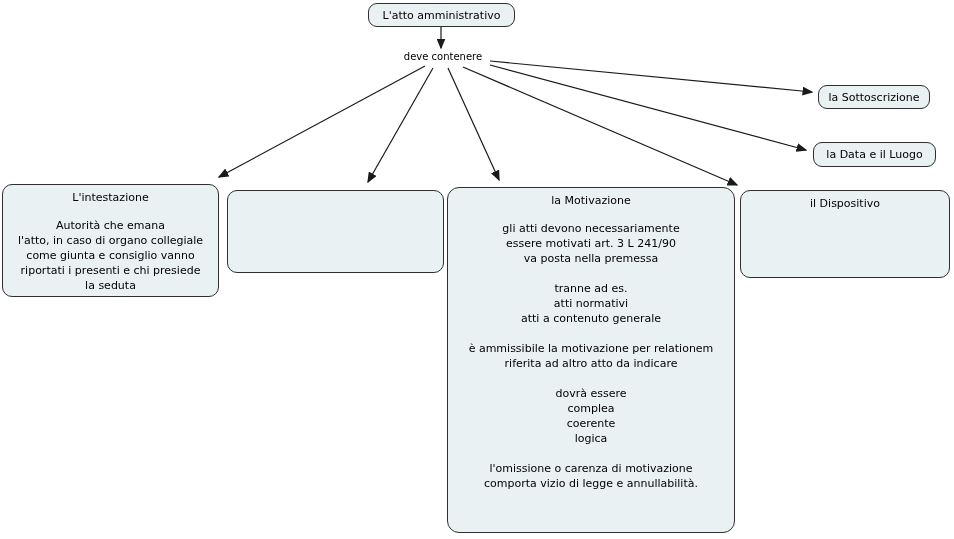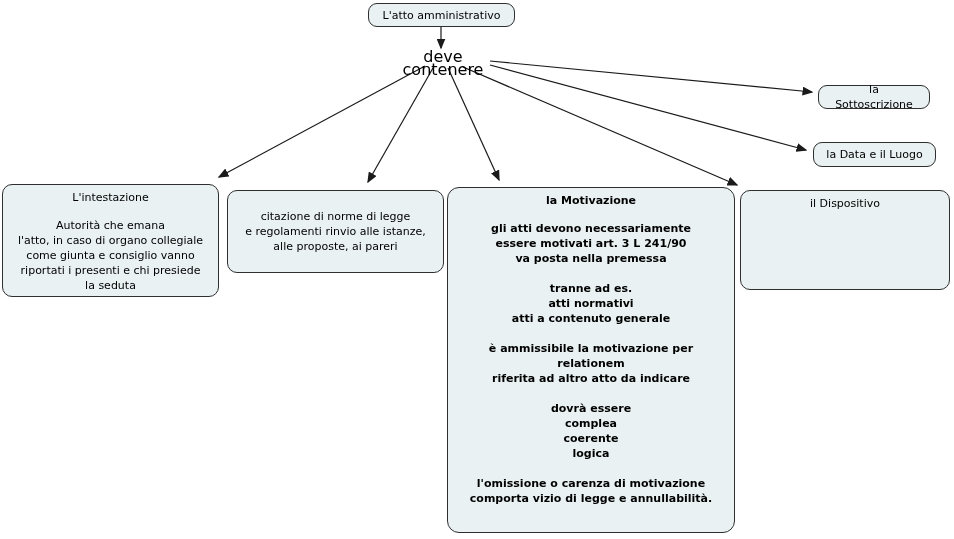--- a/index.html
+++ b/index.html
@@ -27,31 +27,31 @@
     text-align: center;
     font-size: 11px;
     line-height: 15px;
     padding: 5px 8px;
   }
   .pill {
     border-radius: 9px;
     display: flex;
     align-items: center;
     justify-content: center;
-    padding: 0 12px;
+    padding: 0 4px;
   }
   .node .title { display: block; }
   .node .body {
     display: block;
     margin-top: 13px;
     white-space: pre-line;
   }
   .linking {
     position: absolute;
-    font-size: 16px;
+    font-size: 10px;
     line-height: 13px;
     text-align: center;
     background: transparent;
   }
 </style>
 </head>
 <body>
 
 <div class="canvas">
 
@@ -91,26 +91,23 @@
   <div class="node" style="left:2px; top:184px; width:217px; height:113px;">
     <span class="title">L'intestazione</span>
     <span class="body">Autorità che emana
 l'atto, in caso di organo collegiale
 come giunta e consiglio vanno
 riportati i presenti e chi presiede
 la seduta</span>
   </div>
 
   <div class="node" style="left:227px; top:190px; width:217px; height:83px;">
-    <span class="body">citazione di norme di legge
-e regolamenti rinvio alle istanze,
-alle proposte, ai pareri</span>
   </div>
 
-  <div class="node" style="left:447px; top:187px; width:288px; height:346px; border-radius:12px;font-weight:bold;">
+  <div class="node" style="left:447px; top:187px; width:288px; height:346px; border-radius:12px;">
     <span class="title">la Motivazione</span>
     <span class="body">gli atti devono necessariamente
 essere motivati art. 3 L 241/90
 va posta nella premessa
 
 tranne ad es.
 atti normativi
 atti a contenuto generale
 
 è ammissibile la motivazione per relationem
@@ -118,17 +115,17 @@
 
 dovrà essere
 complea
 coerente
 logica
 
 l'omissione o carenza di motivazione
 comporta vizio di legge e annullabilità.</span>
   </div>
 
-  <div class="node" style="left:740px; top:190px; width:210px; height:100px;">
+  <div class="node" style="left:740px; top:190px; width:210px; height:88px;">
     <span class="title">il Dispositivo</span>
   </div>
 
 </div>
 
 </body></html>

